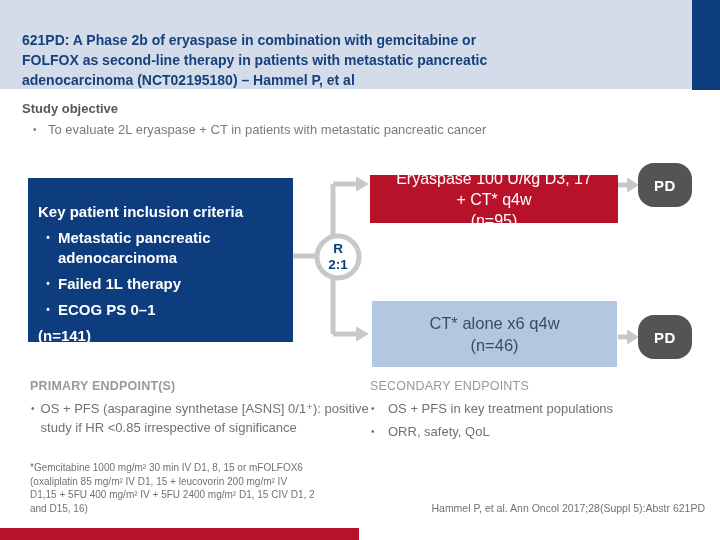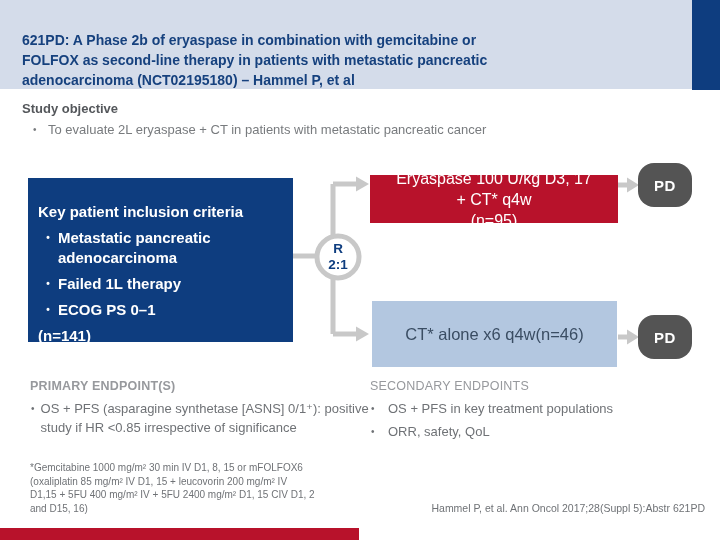--- a/index.html
+++ b/index.html
@@ -28,21 +28,21 @@
   .inclusion-n{font-size:15px;font-weight:bold;line-height:20px;margin-top:3px;}
   
   .connectors{position:absolute;left:0;top:0;width:720px;height:540px;pointer-events:none;}
   .rand-label{position:absolute;left:318px;top:241px;width:40px;text-align:center;
               font-size:13.5px;font-weight:bold;line-height:16px;color:#0e3d7f;}
   
   .arm-exp{position:absolute;left:370px;top:153px;width:248px;height:48px;background:#b8122b;
            color:#ffffff;display:flex;flex-direction:column;align-items:center;justify-content:center;
            font-size:16px;line-height:21px;text-align:center;margin-top:22px;}
   .arm-ctrl{position:absolute;left:372px;top:301px;width:245px;height:66px;background:#b3c7e0;
-            color:#3a4d63;display:flex;flex-direction:row;align-items:center;justify-content:center;
+            color:#3a4d63;display:flex;flex-direction:column;align-items:center;justify-content:center;
             font-size:16.5px;line-height:22px;text-align:center;}
   .pd-box{position:absolute;width:54px;height:44px;background:#545454;color:#ffffff;
           font-size:15px;font-weight:bold;display:flex;align-items:center;justify-content:center;
           letter-spacing:0.5px;border-radius:16px;}
   .pd-top{left:638px;top:163px;}
   .pd-bottom{left:638px;top:315px;}
   
   .ep-heading{position:absolute;font-size:12.5px;color:#97999d;letter-spacing:0.2px;}
   .ep-primary-heading{left:30px;top:379px;font-weight:bold;}
   .ep-secondary-heading{left:370px;top:379px;}

